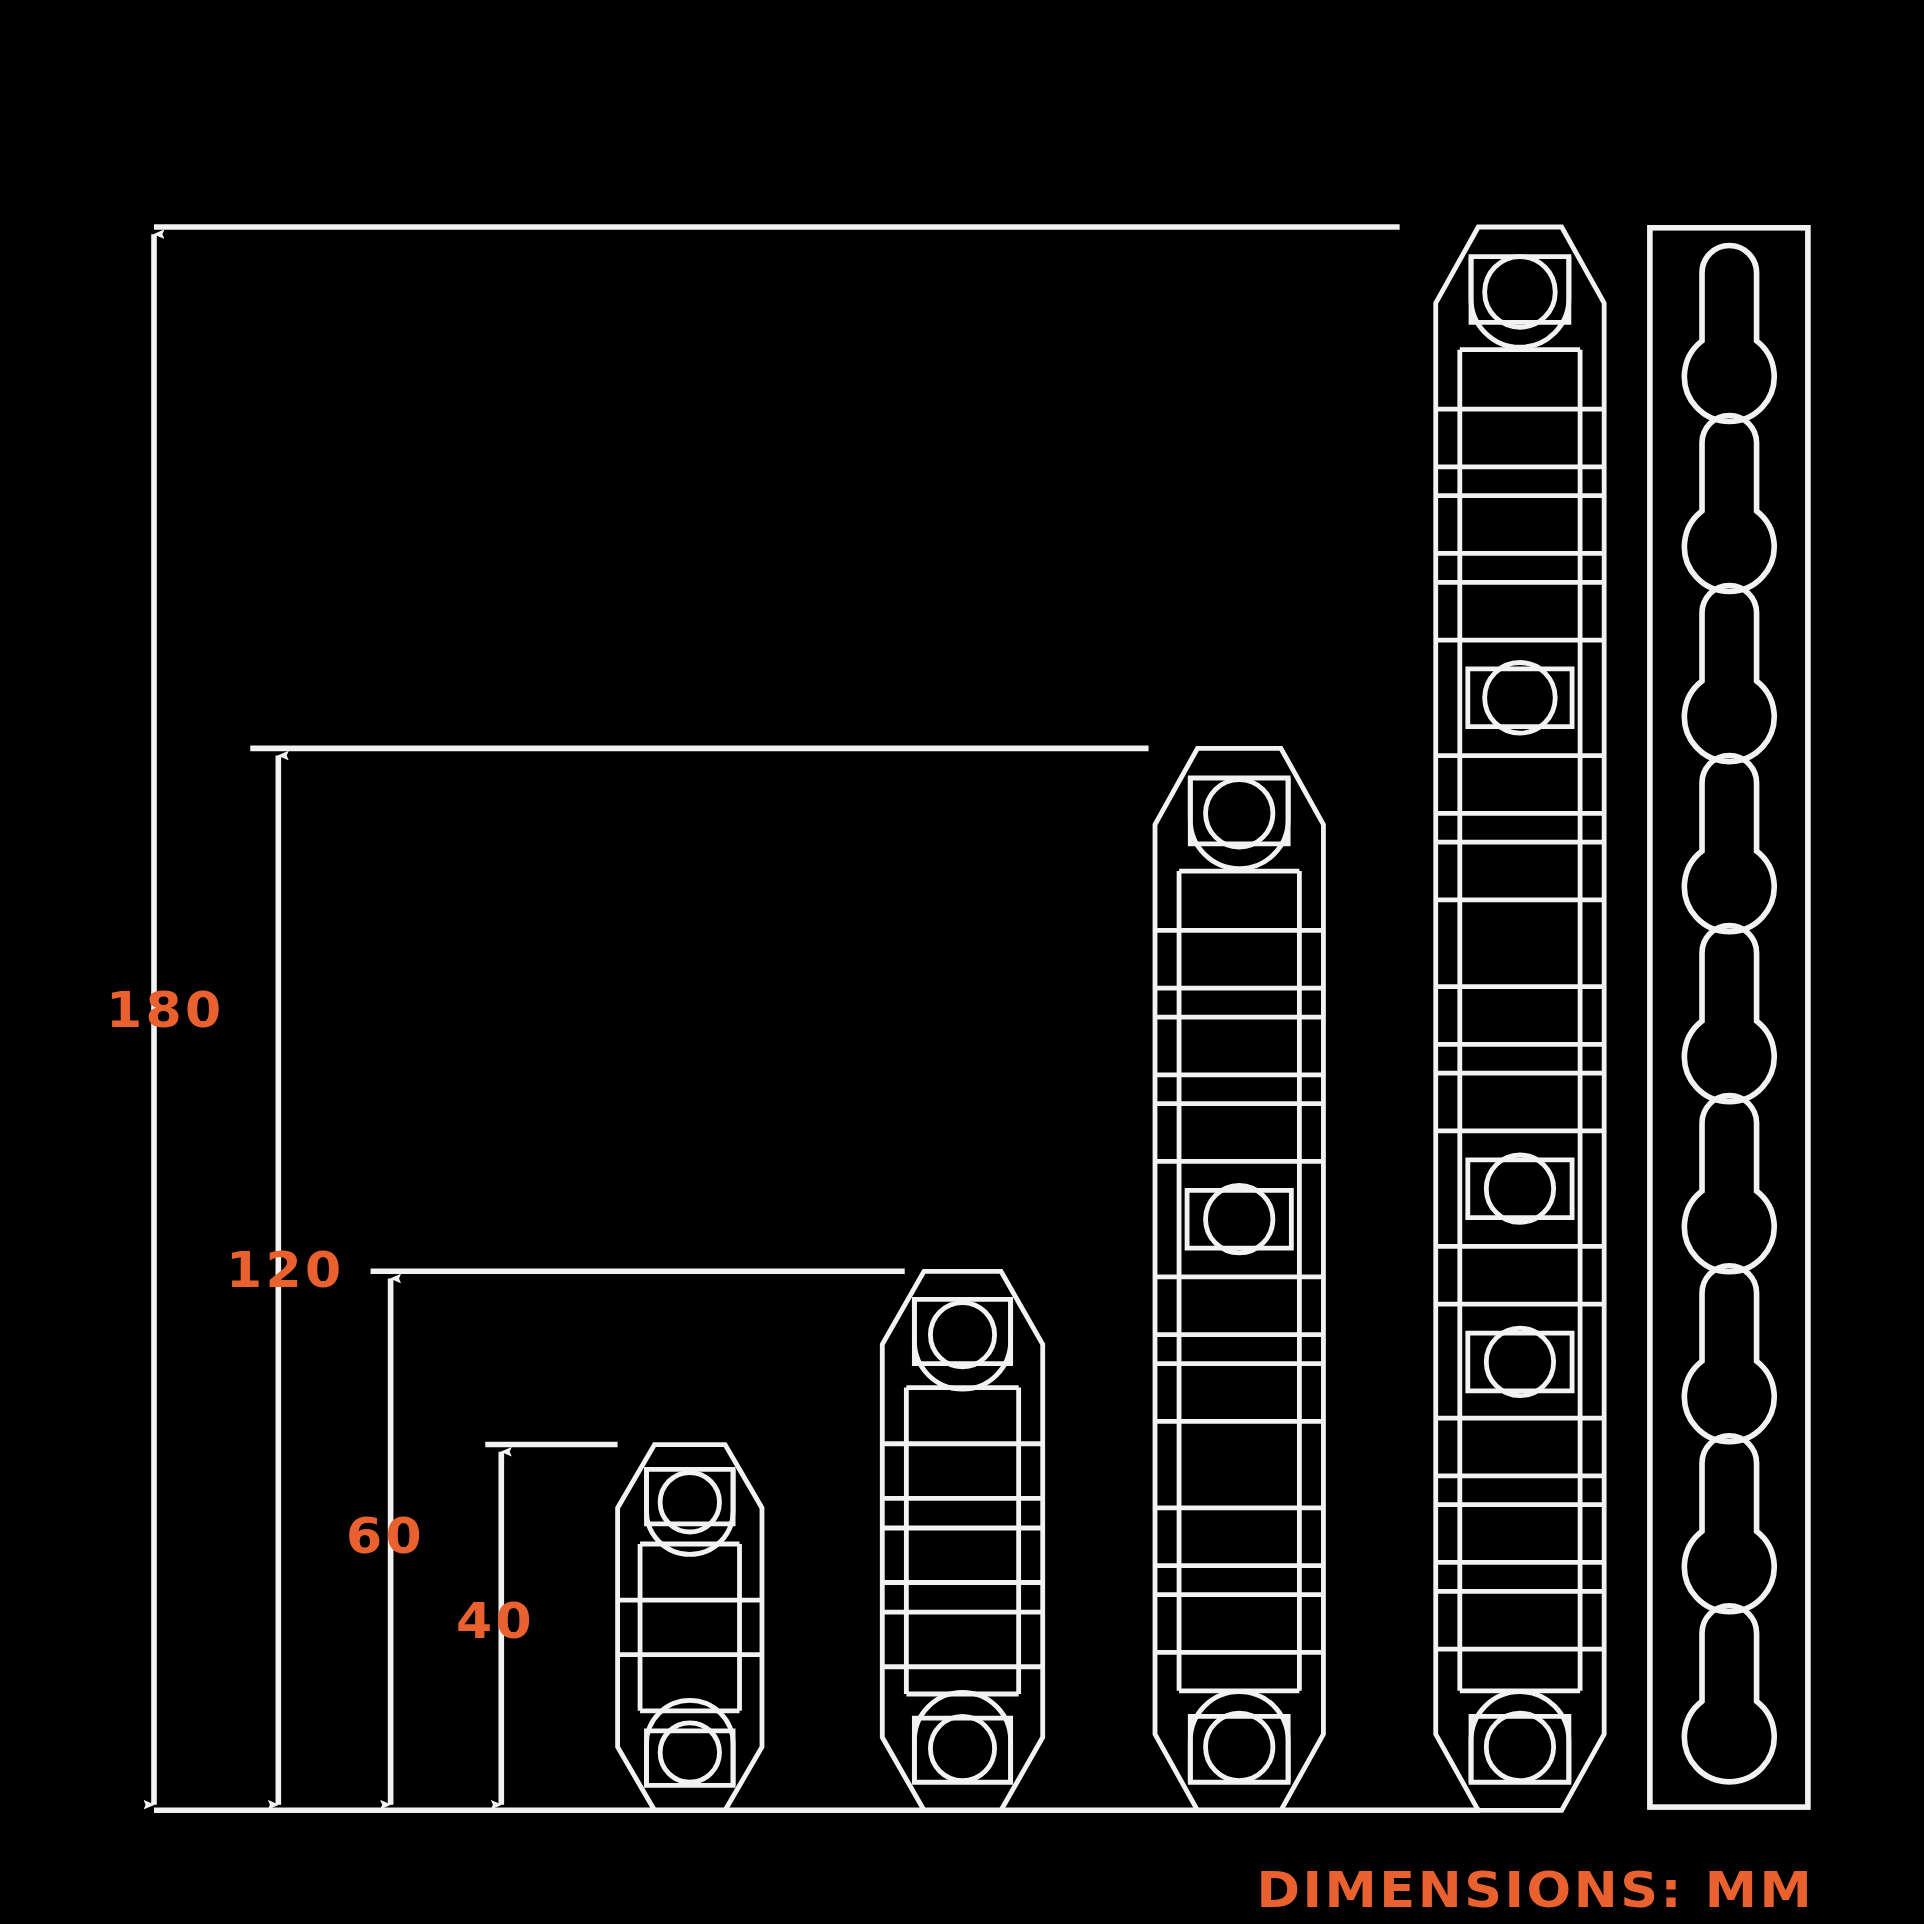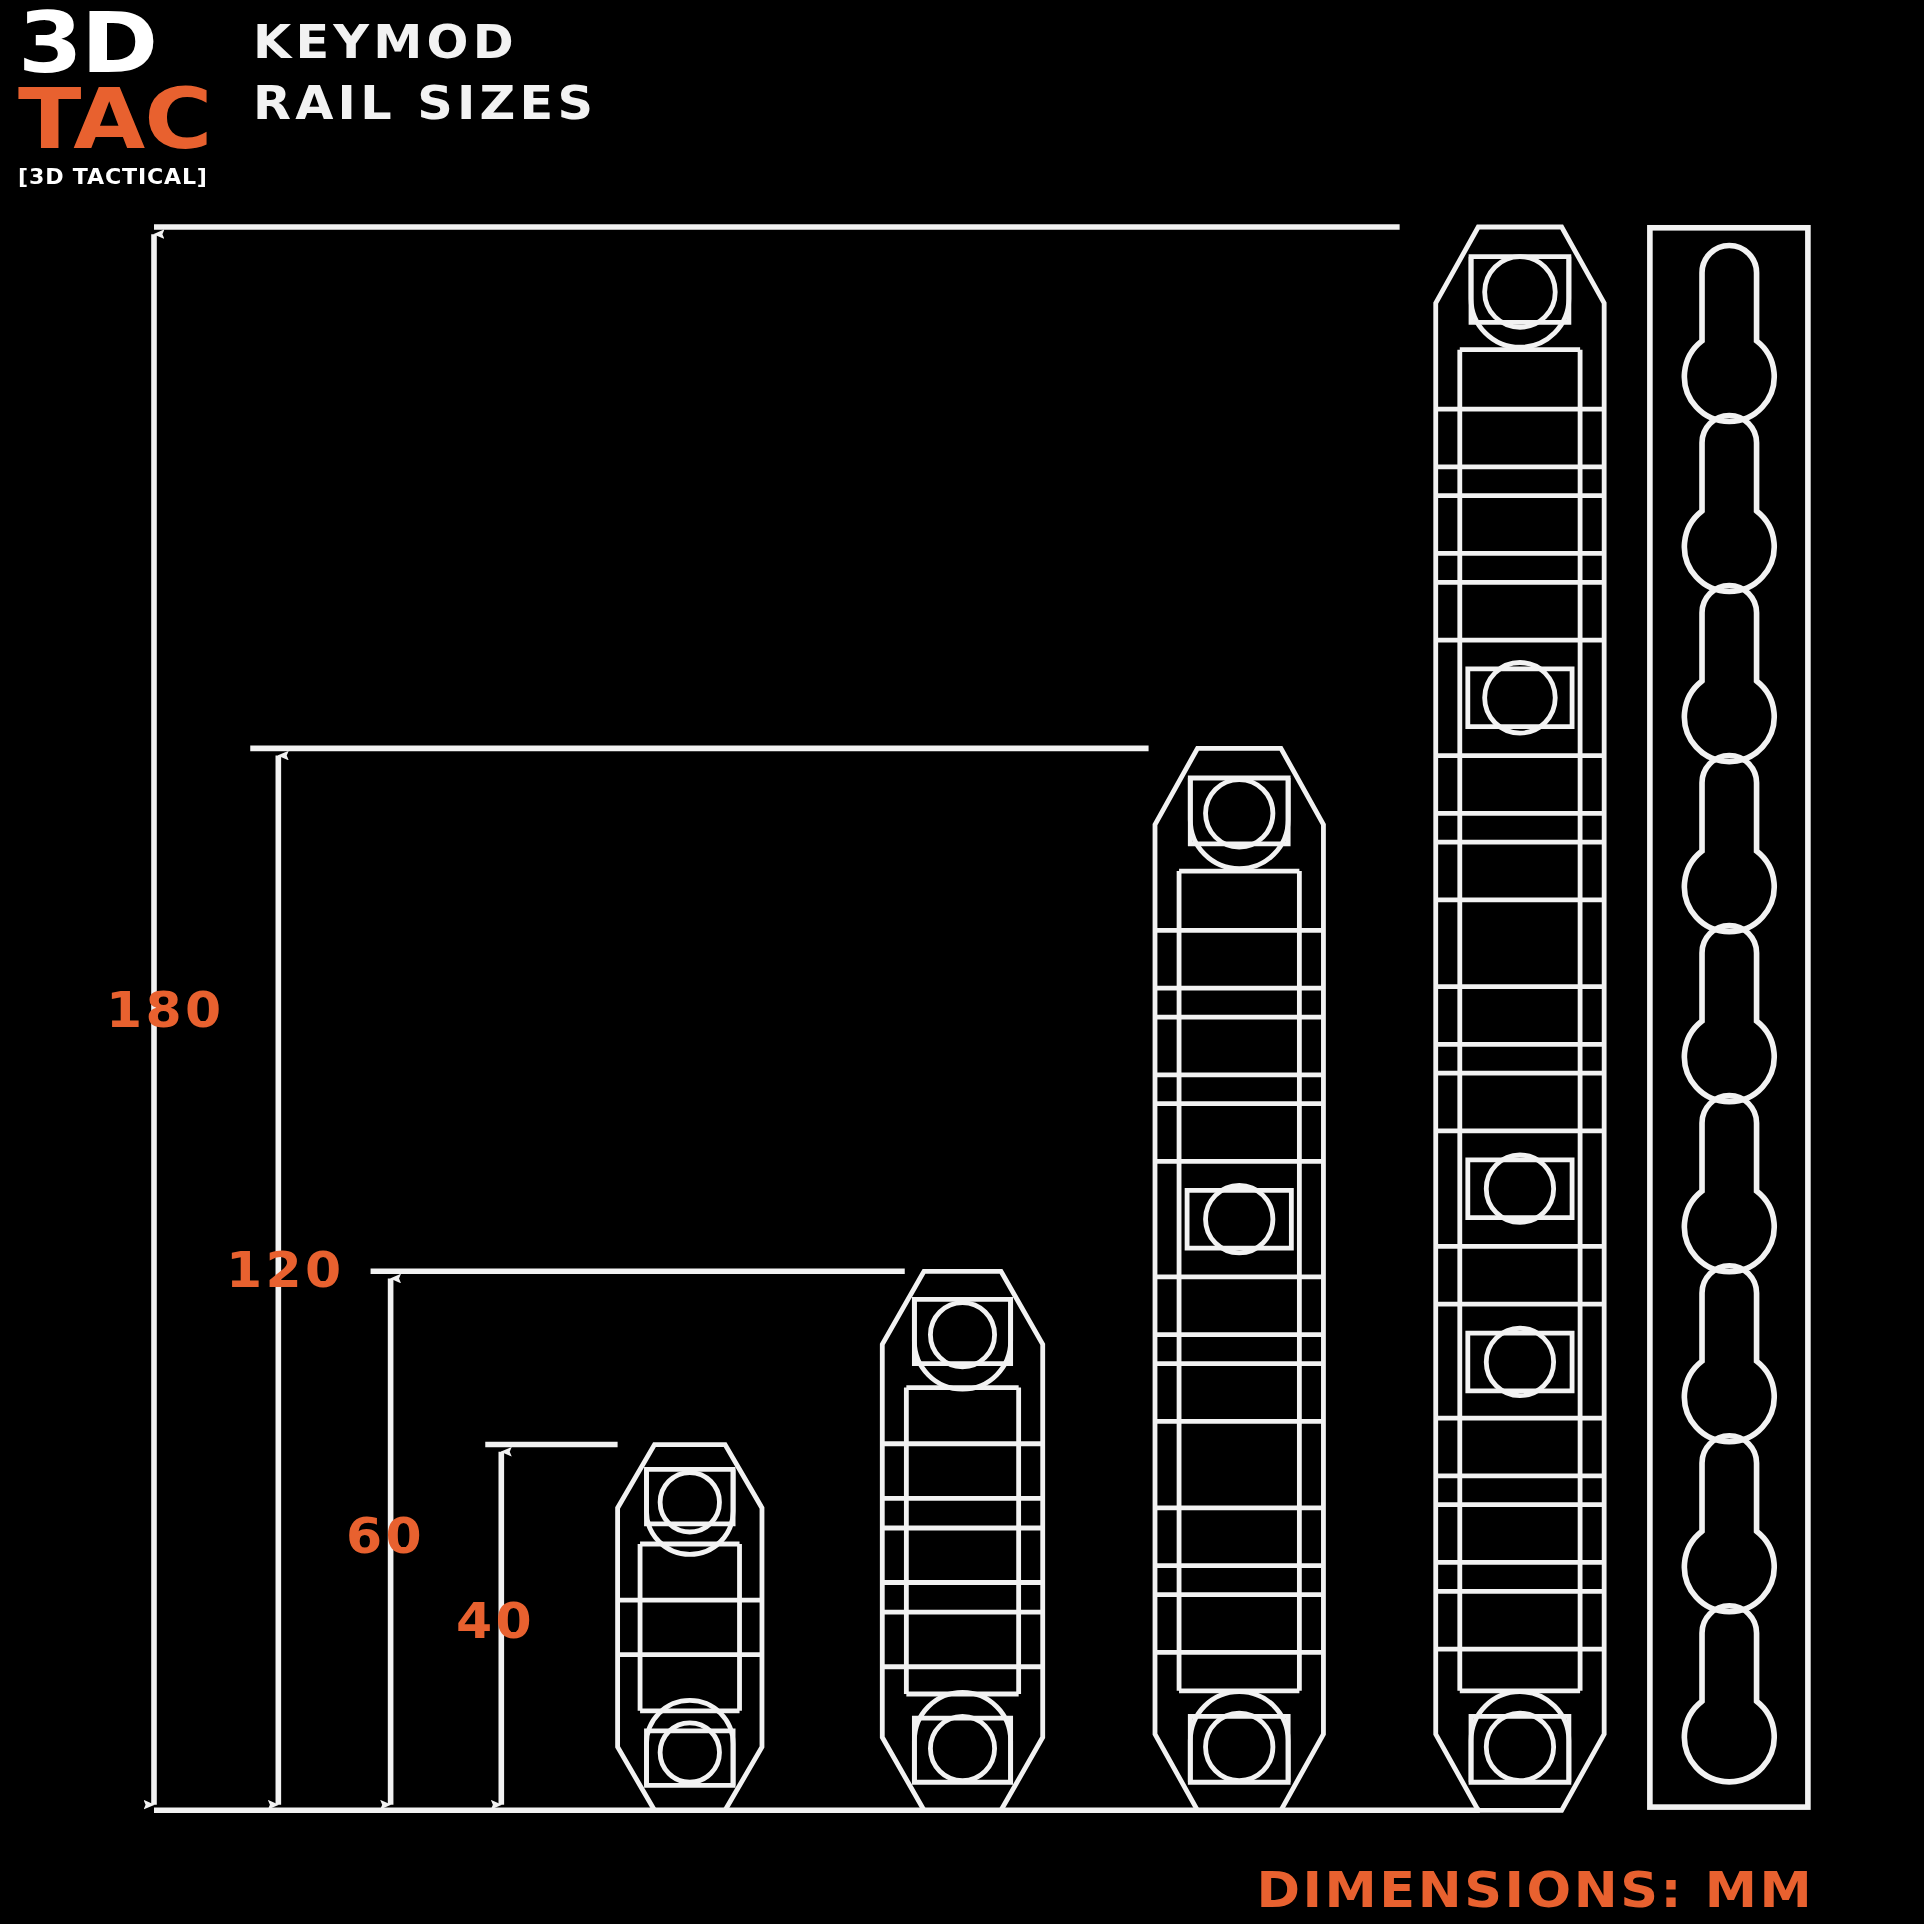--- a/index.html
+++ b/index.html
@@ -262,30 +262,21 @@
           <path d="M2122 1400 a34 34 0 0 1 68 0 l0 85 a56 56 0 1 1 -68 0 Z"></path>
           <path d="M2122 1612 a34 34 0 0 1 68 0 l0 85 a56 56 0 1 1 -68 0 Z"></path>
           <path d="M2122 1824 a34 34 0 0 1 68 0 l0 85 a56 56 0 1 1 -68 0 Z"></path>
           <path d="M2122 2036 a34 34 0 0 1 68 0 l0 85 a56 56 0 1 1 -68 0 Z"></path>
         </g>
       </g>
 
     </g>
   </svg>
 
-  <div id="logo">
-    <div class="logo-3d">3D</div>
-    <div class="logo-tac">TAC</div>
-    <div class="logo-sub">[3D TACTICAL]</div>
-  </div>
-
-  <div id="heading">
-    <div class="head-line">KEYMOD</div>
-    <div class="head-line">RAIL SIZES</div>
-  </div>
+
 
   <div class="dimlabel" id="lbl180">180</div>
   <div class="dimlabel" id="lbl120">120</div>
   <div class="dimlabel" id="lbl60">60</div>
   <div class="dimlabel" id="lbl40">40</div>
 
   <div id="footer">DIMENSIONS: MM</div>
 
 </div>
 

